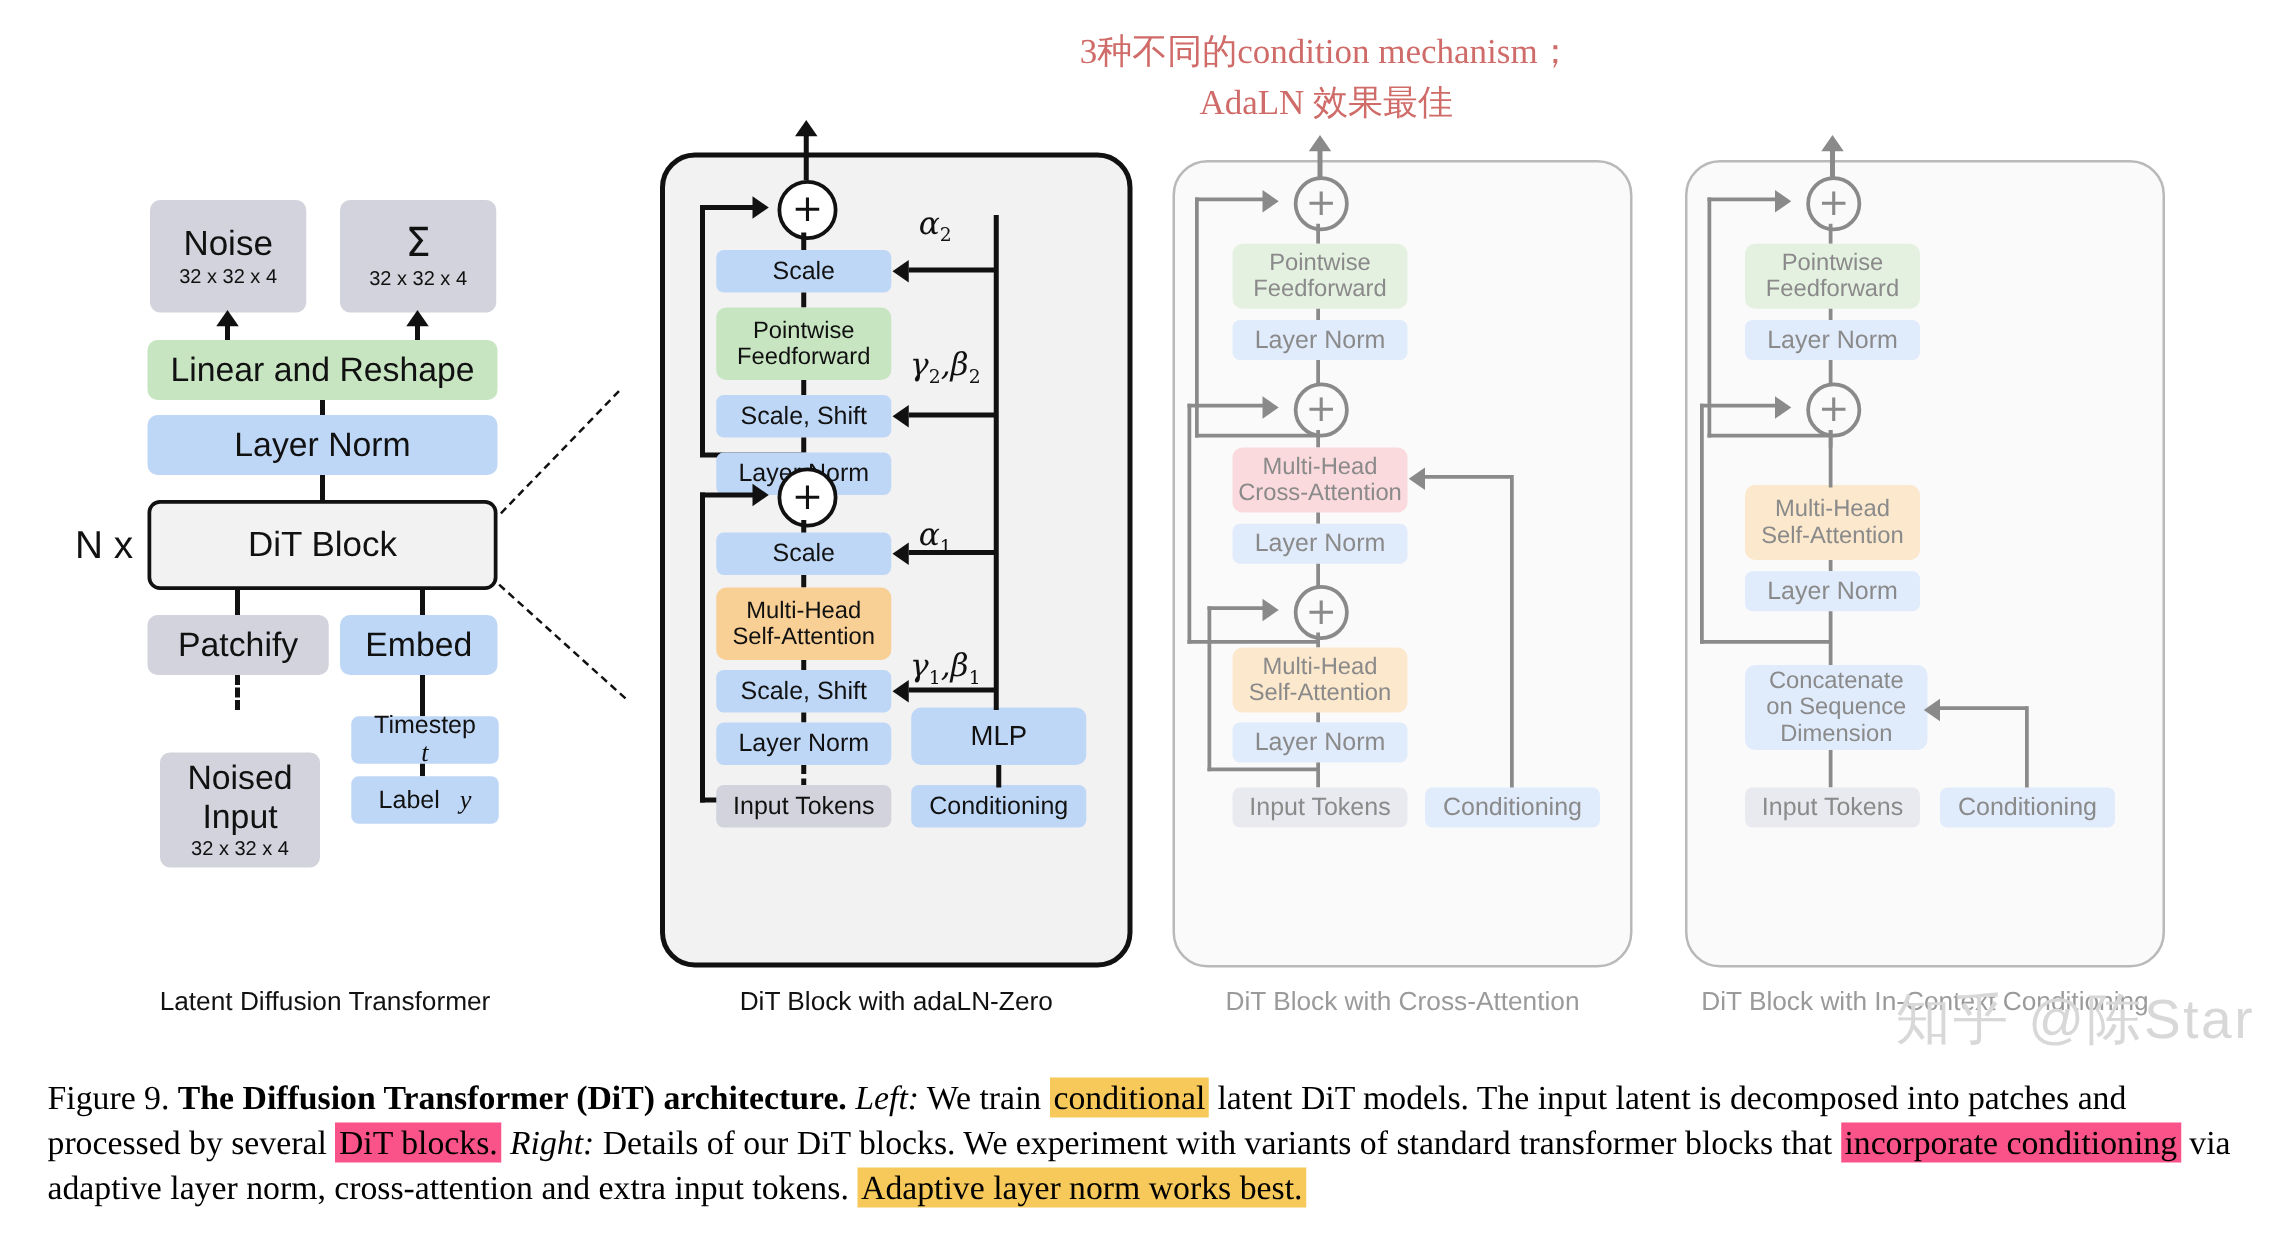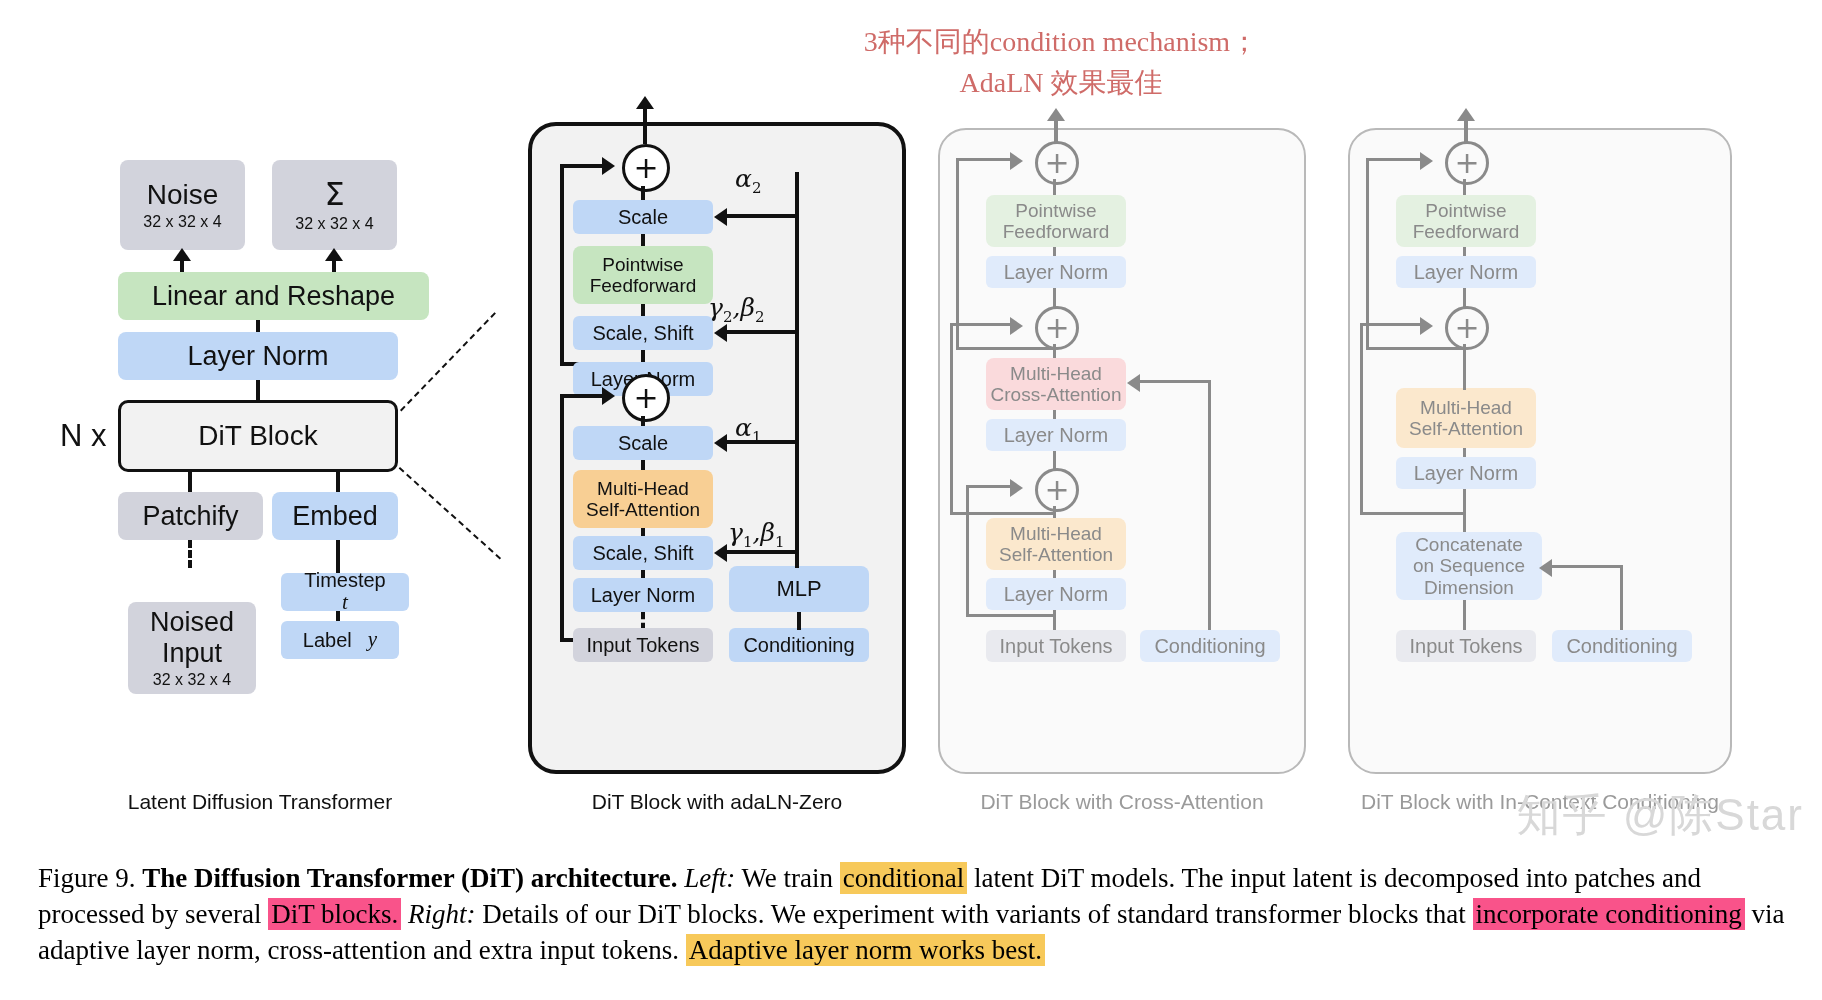--- a/index.html
+++ b/index.html
@@ -96,21 +96,21 @@
   <div class="box grey r8" style="left:272px;top:160px;width:125px;height:90px;">
     <div style="font-size:32px;font-family:'DejaVu Sans',sans-serif;">Σ</div>
     <div class="dim">32 x 32 x 4</div>
   </div>
 
   <div class="vline" style="left:180px;top:252px;height:20px;"></div>
   <div class="ah-up" style="left:173px;top:248px;"></div>
   <div class="vline" style="left:332px;top:252px;height:20px;"></div>
   <div class="ah-up" style="left:325px;top:248px;"></div>
 
-  <div class="box green r8" style="left:118px;top:272px;width:311px;height:48px;font-size:27px;">
+  <div class="box green r8" style="left:118px;top:272px;width:280px;height:48px;font-size:27px;">
     <span>Linear and Reshape</span>
   </div>
   <div class="vdash" style="left:256px;top:320px;height:12px;"></div>
 
   <div class="box blue r8" style="left:118px;top:332px;width:280px;height:48px;font-size:27px;">
     <span>Layer Norm</span>
   </div>
   <div class="vline" style="left:256px;top:380px;height:20px;"></div>
 
   <div class="box white r10" style="left:118px;top:400px;width:280px;height:72px;font-size:28px;">
@@ -131,21 +131,21 @@
 
   <div class="vdash" style="left:188px;top:540px;height:28px;"></div>
   <div class="vline" style="left:336px;top:540px;height:33px;"></div>
 
   <div class="box grey r8" style="left:128px;top:568px;width:128px;height:92px;margin-top:34px;">
     <div style="font-size:27px;">Noised</div>
     <div style="font-size:27px;">Input</div>
     <div class="dim">32 x 32 x 4</div>
   </div>
 
-  <div class="box blue r6" style="left:281px;top:573px;width:128px;height:38px;font-size:20px;gap:0;">
+  <div class="box blue r6" style="left:281px;top:573px;width:118px;height:38px;font-size:20px;gap:0;">
     <span>Timestep</span>
     <span style="font-family:'Liberation Serif',serif;font-style:italic;font-size:21px;">t</span>
   </div>
   <div class="vdash" style="left:336px;top:611px;height:10px;"></div>
 
   <div class="box blue r6" style="left:281px;top:621px;width:118px;height:38px;font-size:20px;flex-direction:row;gap:16px;">
     <span>Label</span>
     <span style="font-family:'Liberation Serif',serif;font-style:italic;font-size:21px;">y</span>
   </div>
 
@@ -244,21 +244,21 @@
   <div class="hline" style="left:727px;top:330px;width:70px;"></div>
   <div class="ah-left" style="left:714px;top:324px;"></div>
 
   <div class="hline" style="left:727px;top:440px;width:70px;"></div>
   <div class="ah-left" style="left:714px;top:434px;"></div>
 
   <div class="hline" style="left:727px;top:550px;width:70px;"></div>
   <div class="ah-left" style="left:714px;top:544px;"></div>
 
   <div class="greek" style="left:735px;top:164px;">α<sub>2</sub></div>
-  <div class="greek" style="left:708px;top:277px;margin-top:16px;">γ<sub>2</sub>,β<sub>2</sub></div>
+  <div class="greek" style="left:728px;top:277px;">γ<sub>2</sub>,β<sub>2</sub></div>
   <div class="greek" style="left:735px;top:413px;">α<sub>1</sub></div>
   <div class="greek" style="left:728px;top:518px;">γ<sub>1</sub>,β<sub>1</sub></div>
 
   <div class="caplbl" style="left:527px;top:790px;width:380px;">DiT Block with adaLN-Zero</div>
 </div>
 
 <div class="faded">
   <div class="panel panel-faded" style="left:938px;top:128px;width:368px;height:646px;"></div>
 
   <div class="vline" style="left:1054px;top:112px;height:36px;"></div>

